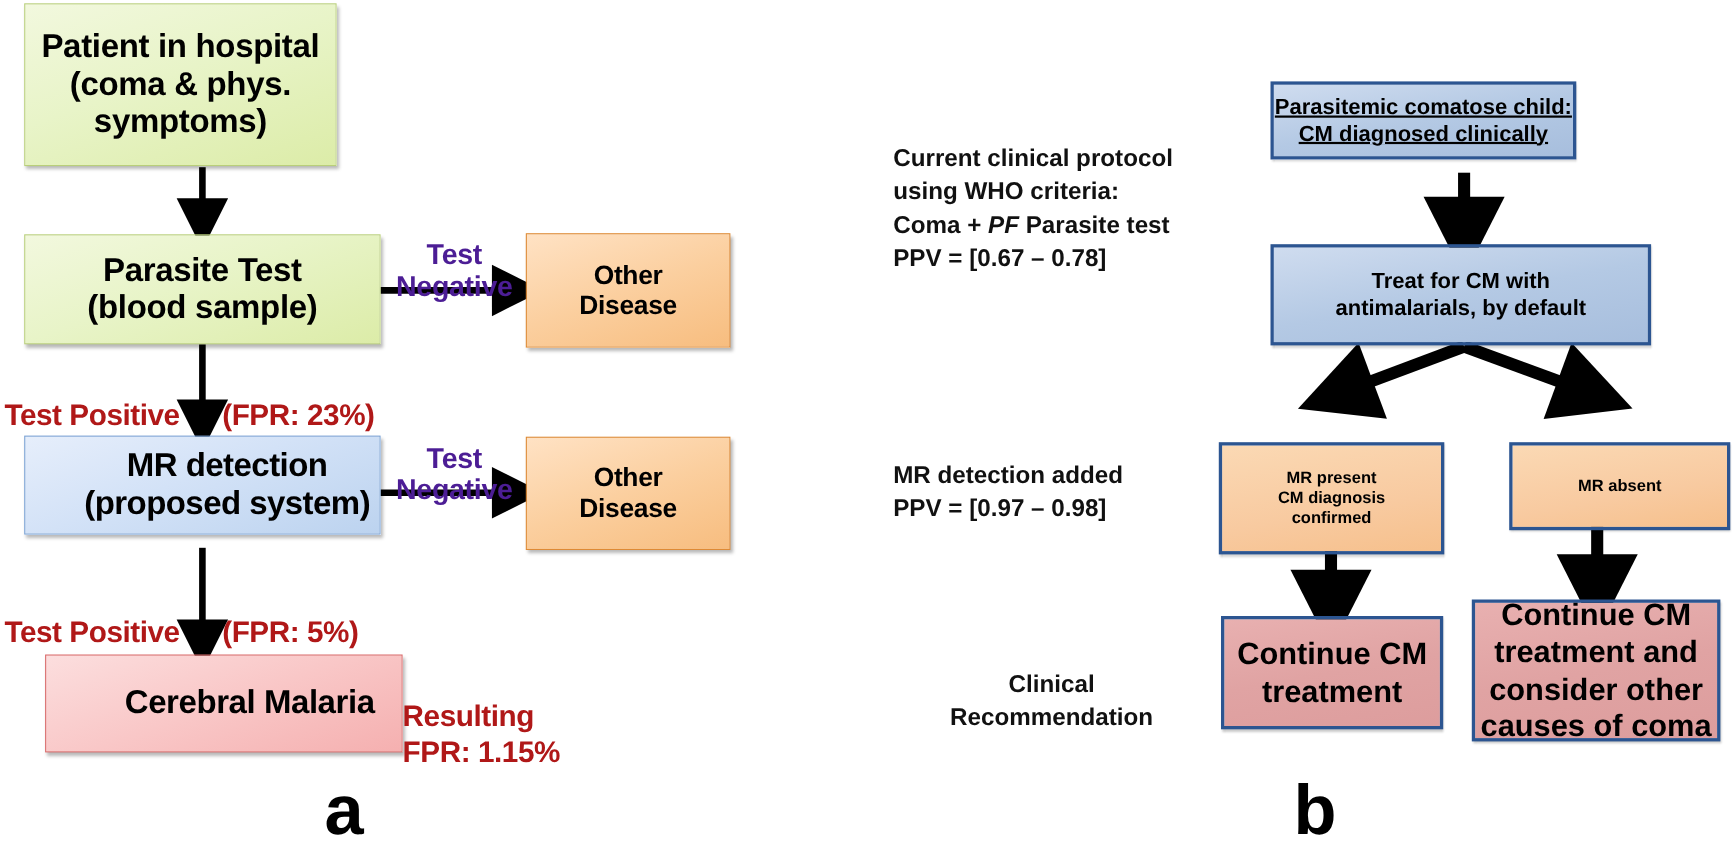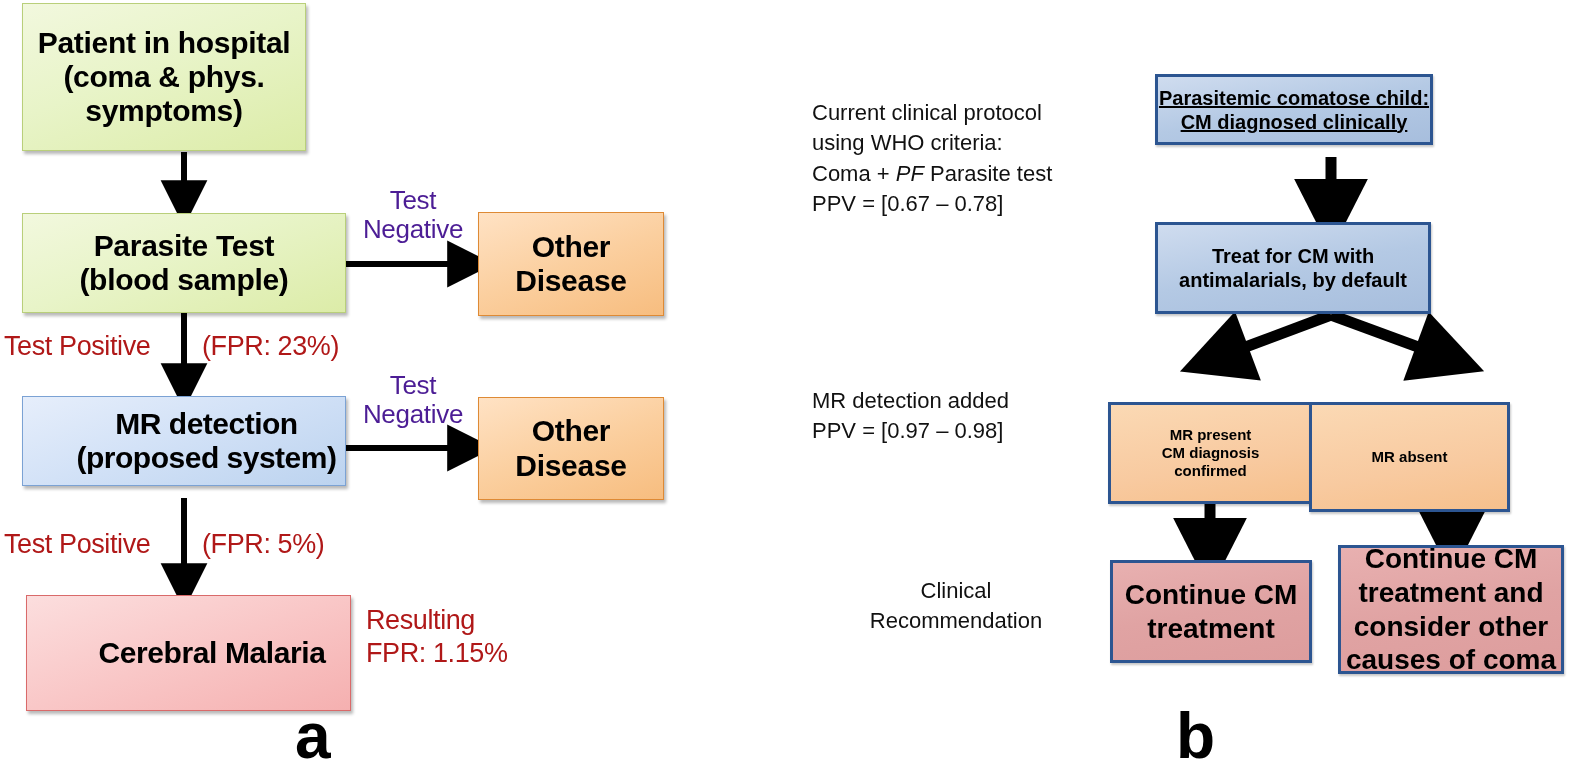--- a/index.html
+++ b/index.html
@@ -33,21 +33,21 @@
     border: 1.5px solid #b9cf7a;
     box-shadow: 2px 3px 3px rgba(0,0,0,0.28);
     font-size: 30px;
     line-height: 1.14;
     letter-spacing: -0.3px;
   }
   .skin-orange {
     background: linear-gradient(160deg, #ffe2c4 0%, #fbcf9f 50%, #f7bd7f 100%);
     border: 1.5px solid #de8a35;
     box-shadow: 2px 3px 3px rgba(0,0,0,0.28);
-    font-size: 30px;
+    font-size: 24px;
     line-height: 1.14;
     letter-spacing: -0.3px;
   }
   .skin-blue {
     background: linear-gradient(160deg, #e6eefb 0%, #d3e2f7 45%, #bcd3ef 100%);
     border: 1.5px solid #7ba2d4;
     box-shadow: 2px 3px 3px rgba(0,0,0,0.28);
     font-size: 30px;
     line-height: 1.14;
     letter-spacing: -0.5px;
@@ -82,22 +82,23 @@
     background: linear-gradient(170deg, #e8b0b0 0%, #e0a3a3 50%, #dd9d9d 100%);
     border: 3px solid #2c5591;
     box-shadow: 1px 2px 2px rgba(0,0,0,0.22);
     font-size: 28px;
     line-height: 1.2;
   }
 
   
   .txt {
     position: absolute;
-    font-weight: normal;
+    font-weight: bold;
     white-space: pre-line;
+    margin-top: 31px;
   }
   .txt-red {
     color: #b01818;
     font-size: 27px;
     line-height: 1.22;
     letter-spacing: -0.4px;
   }
   .txt-blue {
     color: #4c1d95;
     font-size: 26px;
@@ -185,21 +186,21 @@
 
   <div class="node skin-orange" style="left:478px; top:212px; width:186px; height:104px;">Other
 Disease</div>
 
   <div class="node skin-blue" style="left:22px; top:396px; width:324px; height:90px;padding-left:45px;">MR detection
 (proposed system)</div>
 
   <div class="node skin-orange" style="left:478px; top:397px; width:186px; height:103px;">Other
 Disease</div>
 
-  <div class="node skin-pink" style="left:26px; top:595px; width:325px; height:116px;padding-left:47px;">Cerebral Malaria</div>
+  <div class="node skin-pink" style="left:41px; top:595px; width:325px; height:89px;padding-left:47px;">Cerebral Malaria</div>
 
   <div class="txt txt-blue" style="left:352px; top:186px; width:122px;">Test
 Negative</div>
 
   <div class="txt txt-blue" style="left:352px; top:371px; width:122px;">Test
 Negative</div>
 
   <div class="txt txt-red" style="left:4px; top:330px;">Test Positive</div>
 
   <div class="txt txt-red" style="left:202px; top:330px;">(FPR: 23%)</div>
@@ -217,28 +218,28 @@
 
   <div class="txt txt-black" style="left:812px; top:386px; width:290px; line-height:1.38;">MR detection added
 PPV = [0.97 – 0.98]</div>
 
   <div class="txt txt-black" style="left:826px; top:576px; width:260px; line-height:1.38; text-align:center;">Clinical
 Recommendation</div>
 
   <div class="node skin-b-blue" style="left:1155px; top:74px; width:278px; height:71px;text-decoration:underline;">Parasitemic comatose child:
 CM diagnosed clinically</div>
 
-  <div class="node skin-b-blue" style="left:1155px; top:222px; width:276px; height:92px;">Treat for CM with
+  <div class="node skin-b-blue" style="left:1155px; top:222px; width:346px; height:92px;">Treat for CM with
 antimalarials, by default</div>
 
   <div class="node skin-b-orange" style="left:1108px; top:366px; width:205px; height:102px;">MR present
 CM diagnosis
 confirmed</div>
 
-  <div class="node skin-b-orange" style="left:1309px; top:366px; width:201px; height:110px;">MR absent</div>
+  <div class="node skin-b-orange" style="left:1372px; top:366px; width:201px; height:80px;">MR absent</div>
 
   <div class="node skin-b-pink" style="left:1110px; top:560px; width:202px; height:103px;">Continue CM
 treatment</div>
 
   <div class="node skin-b-pink" style="left:1338px; top:545px; width:226px; height:129px;">Continue CM
 treatment and
 consider other
 causes of coma</div>
 
   <div class="panel-label" style="left:1176px; top:704px;">b</div>

